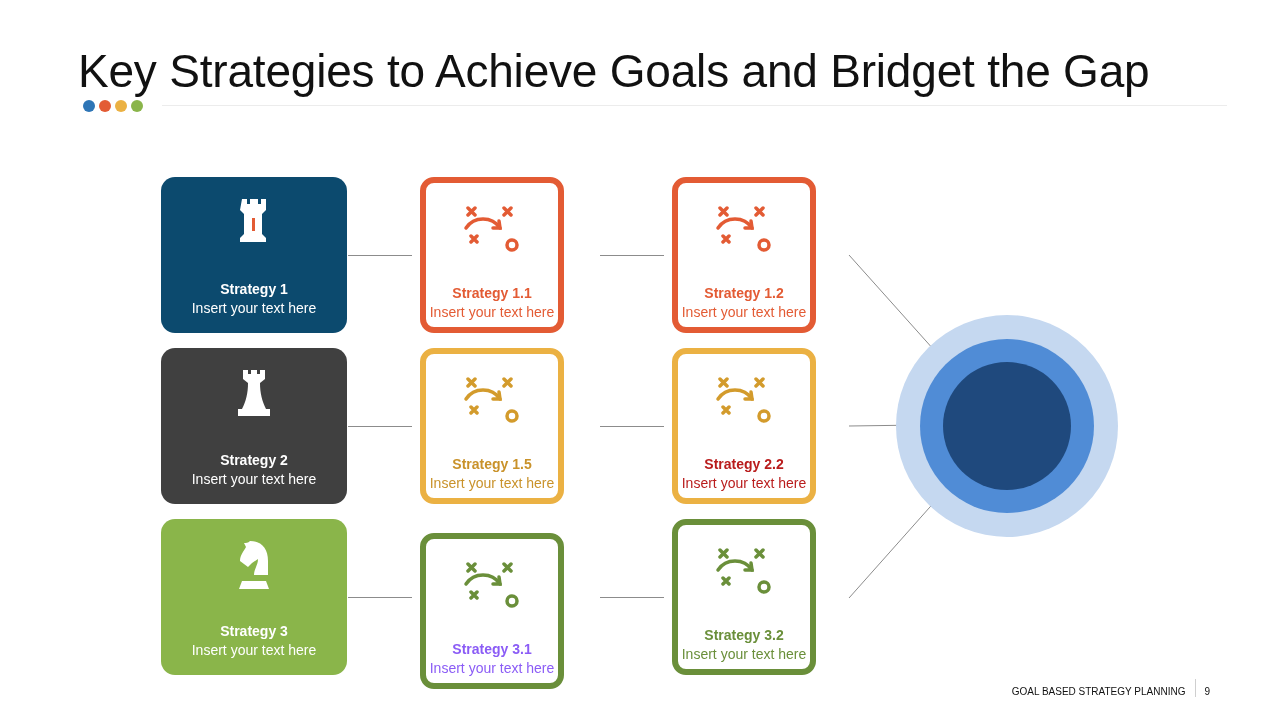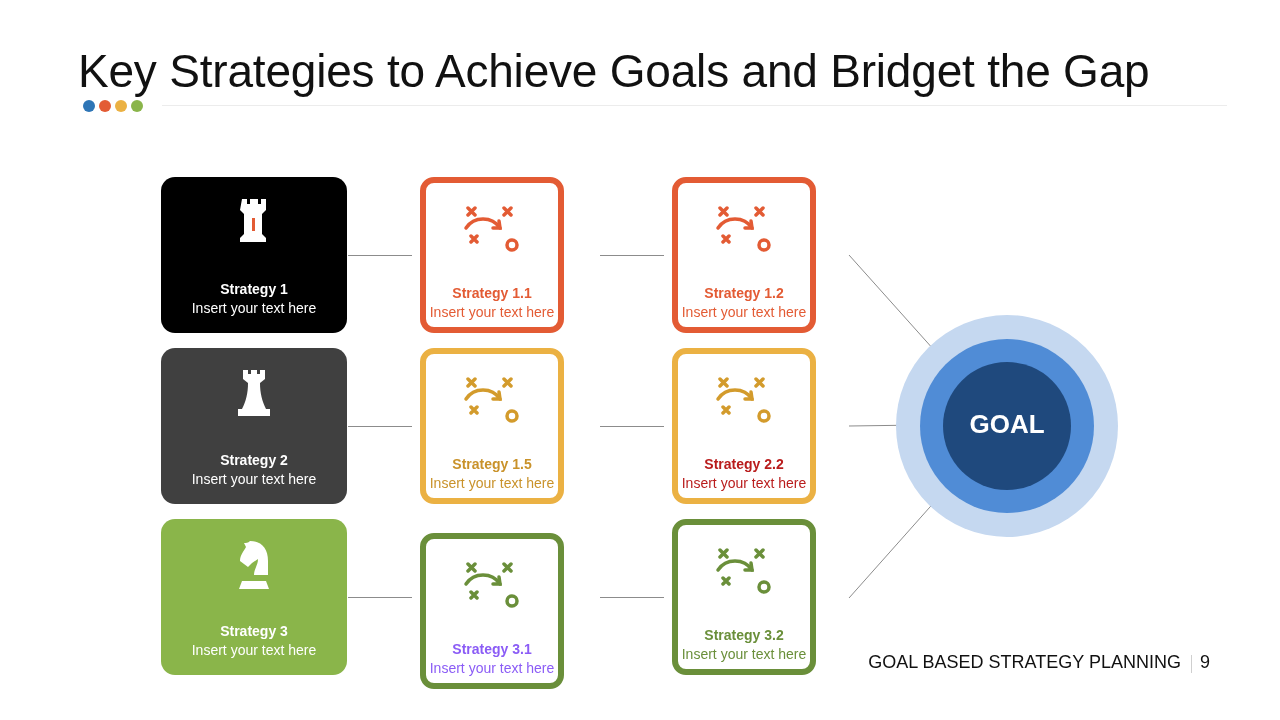--- a/index.html
+++ b/index.html
@@ -17,21 +17,21 @@
   .card.solid .sub{top:123px;}
   .card.outline .label{top:102px;}
   .card.outline .sub{top:121px;}
   .card .icon{position:absolute;left:50%;transform:translateX(-50%);}
   .card.solid .icon{top:20px;}
   .card.outline .icon{top:20px;}
   .hline{position:absolute;height:1px;background:#8c8c8c;}
   .goal-wrap{position:absolute;left:896px;top:315px;width:222px;height:222px;}
   .ring{position:absolute;border-radius:50%;}
   .goal-text{position:absolute;left:0;right:0;top:94px;text-align:center;color:#fff;font-weight:bold;font-size:26px;}
-  .footer{position:absolute;right:70px;top:652px;font-size:18px;color:#111;display:flex;align-items:flex-end;}
+  .footer{position:absolute;right:70px;top:679px;font-size:10px;color:#111;display:flex;align-items:flex-end;}
   .footer .sep{width:1px;height:18px;background:#cfcfcf;margin:0 8px 0 10px;}
   svg.diag{position:absolute;left:0;top:0;}
 </style>
 </head>
 <body>
 
 <div class="title">Key Strategies to Achieve Goals and Bridget the Gap</div>
 <div class="dots">
   <div class="dot" style="background:#2e75b6"></div>
   <div class="dot" style="background:#e35b34"></div>
@@ -45,21 +45,21 @@
 <div class="hline" style="left:348px;top:426px;width:64px;"></div>
 <div class="hline" style="left:600px;top:426px;width:64px;"></div>
 <div class="hline" style="left:348px;top:597px;width:64px;"></div>
 <div class="hline" style="left:600px;top:597px;width:64px;"></div>
 <svg class="diag" width="1280" height="720">
   <line x1="849" y1="255" x2="943" y2="360" stroke="#8c8c8c" stroke-width="1"></line>
   <line x1="849" y1="426" x2="921" y2="425" stroke="#8c8c8c" stroke-width="1"></line>
   <line x1="849" y1="598" x2="946" y2="489" stroke="#8c8c8c" stroke-width="1"></line>
 </svg>
 
-<div class="card solid" style="left:161px;top:177px;background:#000000;">
+<div class="card solid" style="left:161px;top:177px;background:#0c4a6e;">
   <svg class="icon" width="34" height="52" viewBox="0 0 34 52">
     <path d="M5 2h5v5h3V2h8v5h3V2h5v11l-4 4v20l4 4v4H3v-4l4-4V17l-4-4z" fill="#fff"></path>
     <rect x="15" y="21" width="3" height="13" fill="#e35b34"></rect>
   </svg>
   <div class="label">Strategy 1</div>
   <div class="sub">Insert your text here</div>
 </div>
 <div class="card outline" style="left:420px;top:177px;border-color:#e35b34;color:#e35b34;">
   <svg class="icon" width="60" height="52" viewBox="0 0 60 52" fill="none" stroke="#e35b34" stroke-width="3.5" stroke-linecap="round">
     <path d="M6 5l7 7M13 5l-7 7M42 5l7 7M49 5l-7 7M9 33l6 6M15 33l-6 6"></path>
@@ -135,20 +135,19 @@
     <circle cx="50" cy="42" r="5"></circle>
   </svg>
   <div class="label">Strategy 3.2</div>
   <div class="sub">Insert your text here</div>
 </div>
 
 <div class="goal-wrap">
   <div class="ring" style="left:0;top:0;width:222px;height:222px;background:#c5d8f0;"></div>
   <div class="ring" style="left:24px;top:24px;width:174px;height:174px;background:#508cd6;"></div>
   <div class="ring" style="left:47px;top:47px;width:128px;height:128px;background:#1f497d;"></div>
-  <div class="goal-text">GOAL</div>
 </div>
 
 <div class="footer">
   <span>GOAL BASED STRATEGY PLANNING</span>
   <span class="sep"></span>
   <span>9</span>
 </div>
 
 </body></html>

